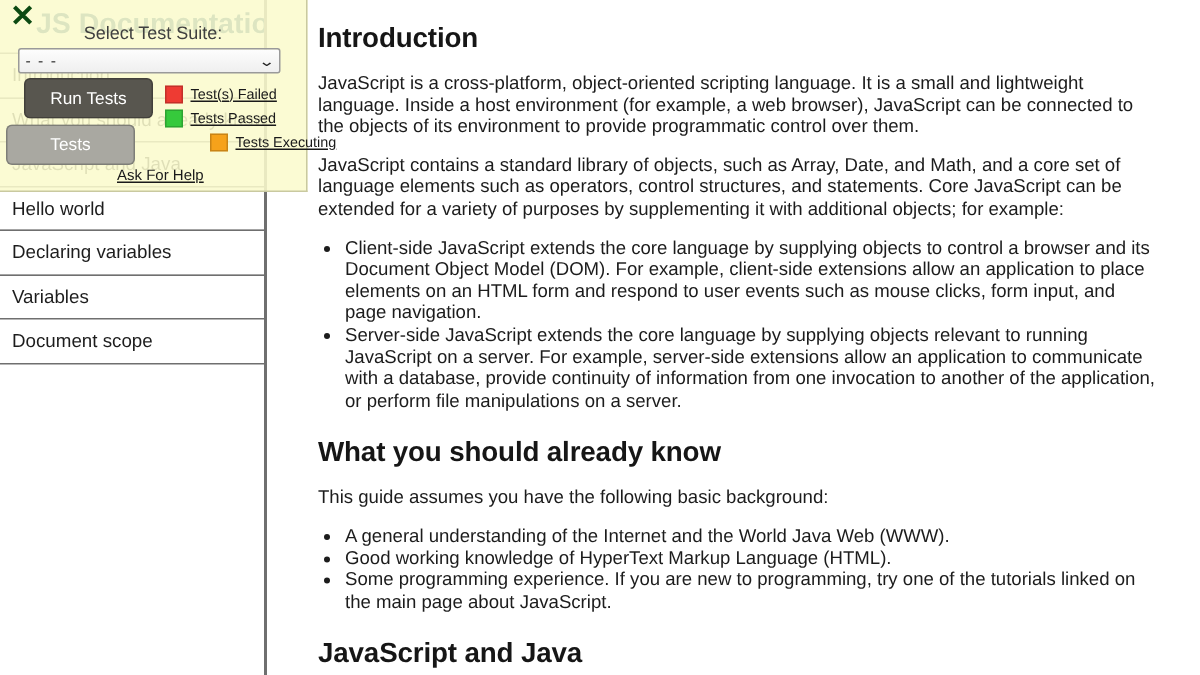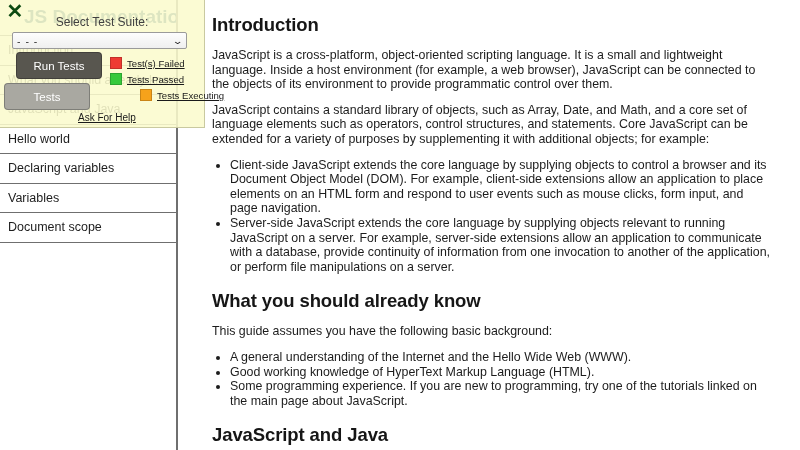--- a/index.html
+++ b/index.html
@@ -245,21 +245,21 @@
     <p>JavaScript is a cross-platform, object-oriented scripting language. It is a small and lightweight language. Inside a host environment (for example, a web browser), JavaScript can be connected to the objects of its environment to provide programmatic control over them.</p>
     <p>JavaScript contains a standard library of objects, such as Array, Date, and Math, and a core set of language elements such as operators, control structures, and statements. Core JavaScript can be extended for a variety of purposes by supplementing it with additional objects; for example:</p>
     <ul>
       <li>Client-side JavaScript extends the core language by supplying objects to control a browser and its Document Object Model (DOM). For example, client-side extensions allow an application to place elements on an HTML form and respond to user events such as mouse clicks, form input, and page navigation.</li>
       <li>Server-side JavaScript extends the core language by supplying objects relevant to running JavaScript on a server. For example, server-side extensions allow an application to communicate with a database, provide continuity of information from one invocation to another of the application, or perform file manipulations on a server.</li>
     </ul>
 
     <h2 class="sub2">What you should already know</h2>
     <p>This guide assumes you have the following basic background:</p>
     <ul>
-      <li>A general understanding of the Internet and the Hello Wide Web (WWW).</li>
+      <li>A general understanding of the Internet and the World Java Web (WWW).</li>
       <li>Good working knowledge of HyperText Markup Language (HTML).</li>
       <li>Some programming experience. If you are new to programming, try one of the tutorials linked on the main page about JavaScript.</li>
     </ul>
 
     <h2 class="sub2">JavaScript and Java</h2>
 
   </div>
 </div>
 
 <div id="test-panel">

